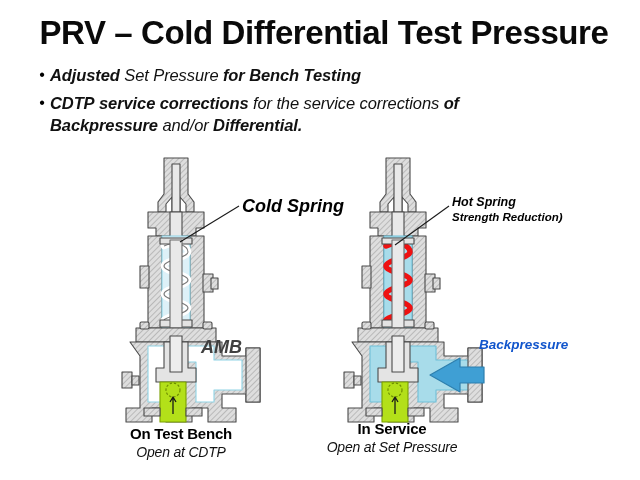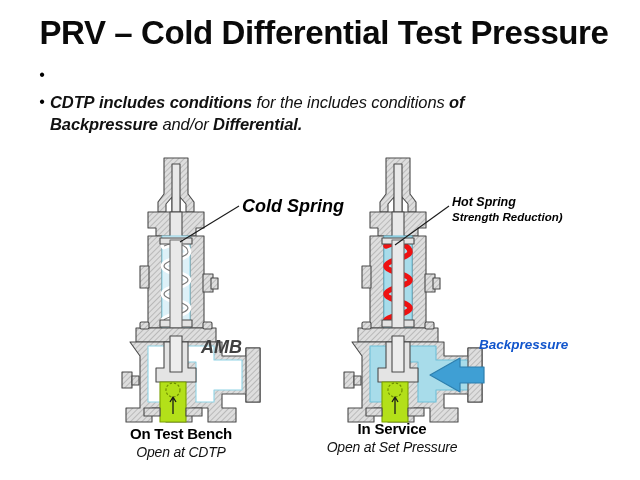--- a/index.html
+++ b/index.html
@@ -76,28 +76,33 @@
 <body>
 
 <div class="slide">
 
   <div id="slide-title">PRV – Cold Differential Test Pressure</div>
 
   <div id="bullet-list">
 
     <div class="bullet-row">
       <div class="bullet-dot">•</div>
+      <div class="bullet-text">
+        <span class="b">Adjusted</span>
+        <span class="n">Set Pressure</span>
+        <span class="b">for Bench Testing</span>
+      </div>
     </div>
 
     <div class="bullet-row">
       <div class="bullet-dot">•</div>
       <div class="bullet-text">
         <span class="b">CDTP</span>
-        <span class="b">includes conditions</span>
-        <span class="n">for the includes conditions</span>
+        <span class="b">service corrections</span>
+        <span class="n">for the service corrections</span>
         <span class="b">of</span>
         <br>
         <span class="b">Backpressure</span>
         <span class="n">and/or</span>
         <span class="b">Differential.</span>
       </div>
     </div>
 
   </div>
 

